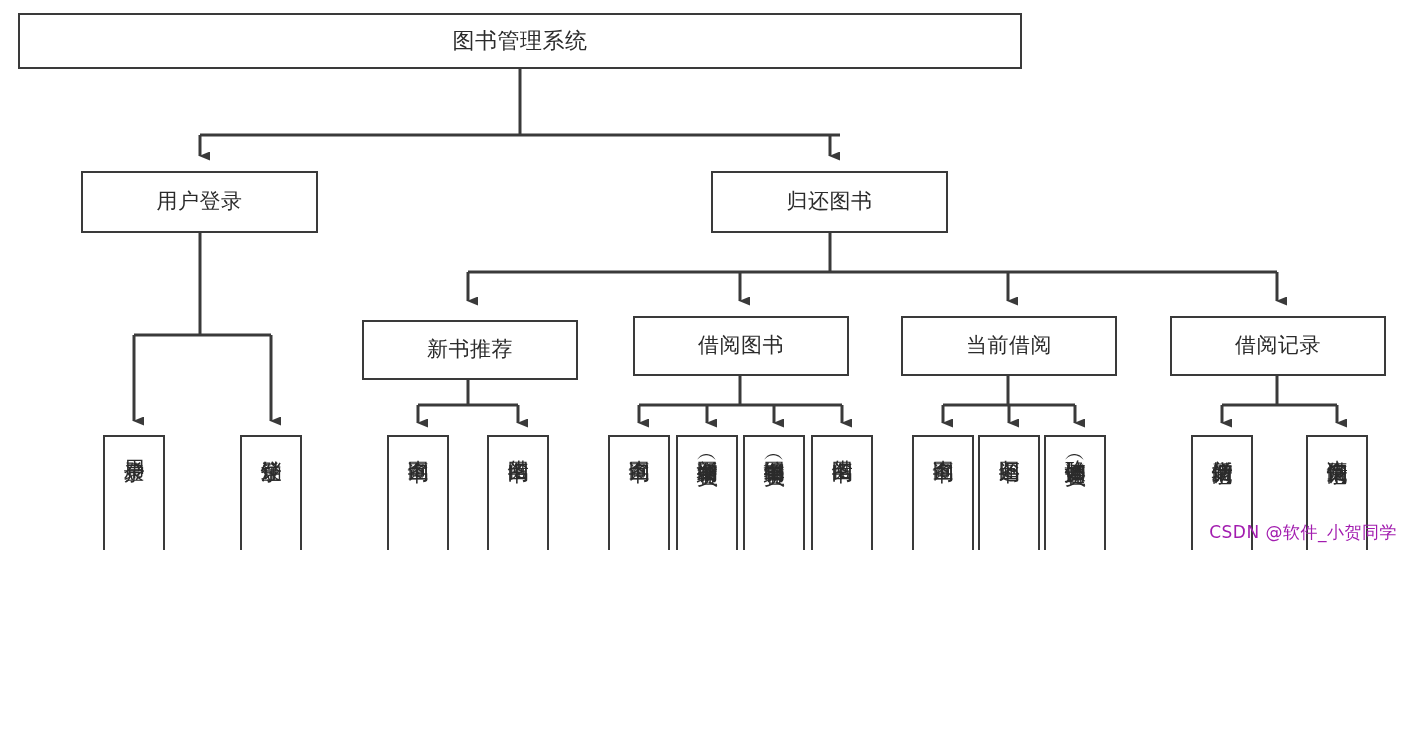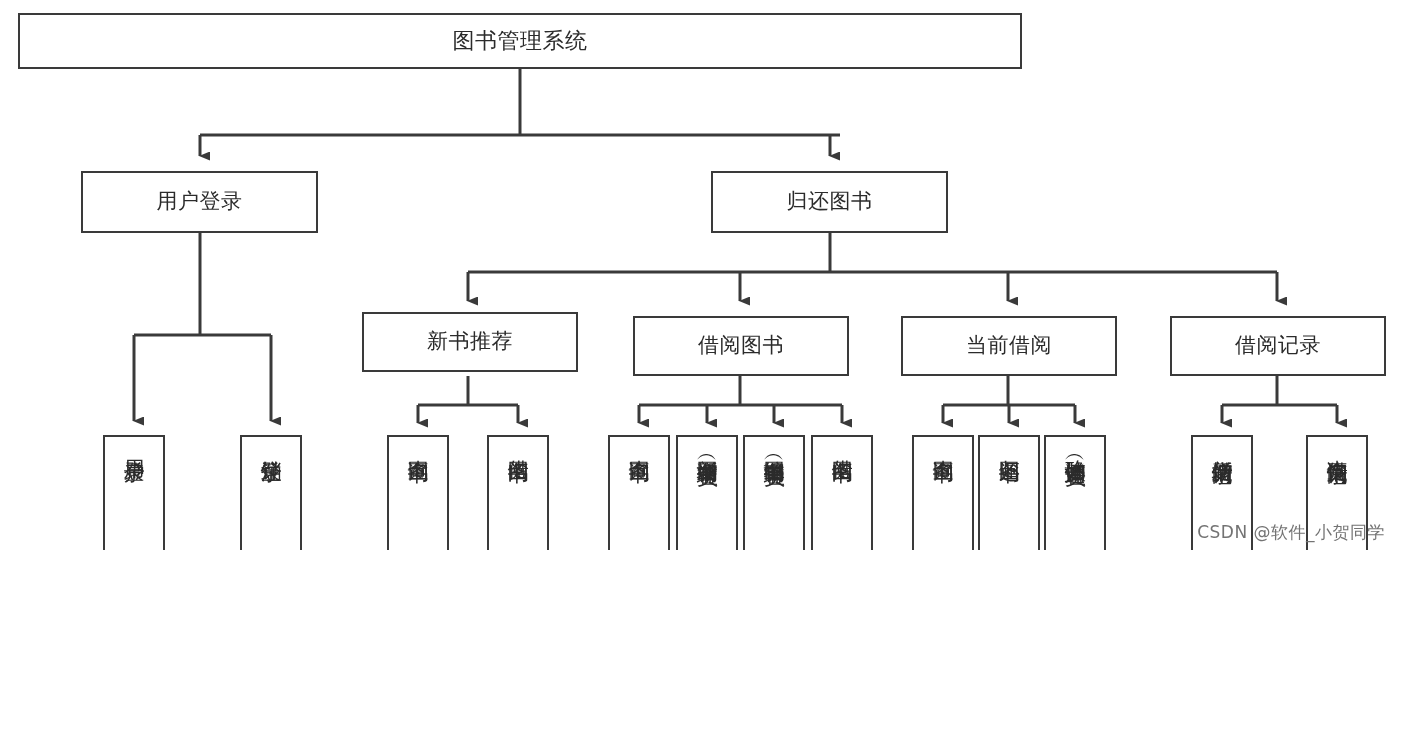--- a/index.html
+++ b/index.html
@@ -60,24 +60,24 @@
   .node.vert .node-label {
     font-size: 21px;
     writing-mode: vertical-rl;
     text-orientation: upright;
     line-height: 1.16;
     letter-spacing: 1px;
     white-space: nowrap;
   }
   #watermark {
     position: absolute;
-    right: 20px;
+    right: 8px;
     bottom: 6px;
     font-size: 17px;
-    color: #737373;
+    color: #a21caf;
     letter-spacing: 0.5px;
     user-select: none;
     white-space: nowrap;
   }
 </style>
 </head>
 <body>
 
 <div id="diagram-root">
 
@@ -136,21 +136,21 @@
   </div>
 
   <div class="node horiz" style="left:81px; top:171px; width:237px; height:62px;">
     <span class="node-label">用户登录</span>
   </div>
 
   <div class="node horiz" style="left:711px; top:171px; width:237px; height:62px;">
     <span class="node-label">归还图书</span>
   </div>
 
-  <div class="node horiz" style="left:362px; top:312px; width:216px; height:60px;">
+  <div class="node horiz" style="left:362px; top:320px; width:216px; height:60px;">
     <span class="node-label">新书推荐</span>
   </div>
 
   <div class="node horiz" style="left:633px; top:316px; width:216px; height:60px;">
     <span class="node-label">借阅图书</span>
   </div>
 
   <div class="node horiz" style="left:1170px; top:316px; width:216px; height:60px;">
     <span class="node-label">借阅记录</span>
   </div>

